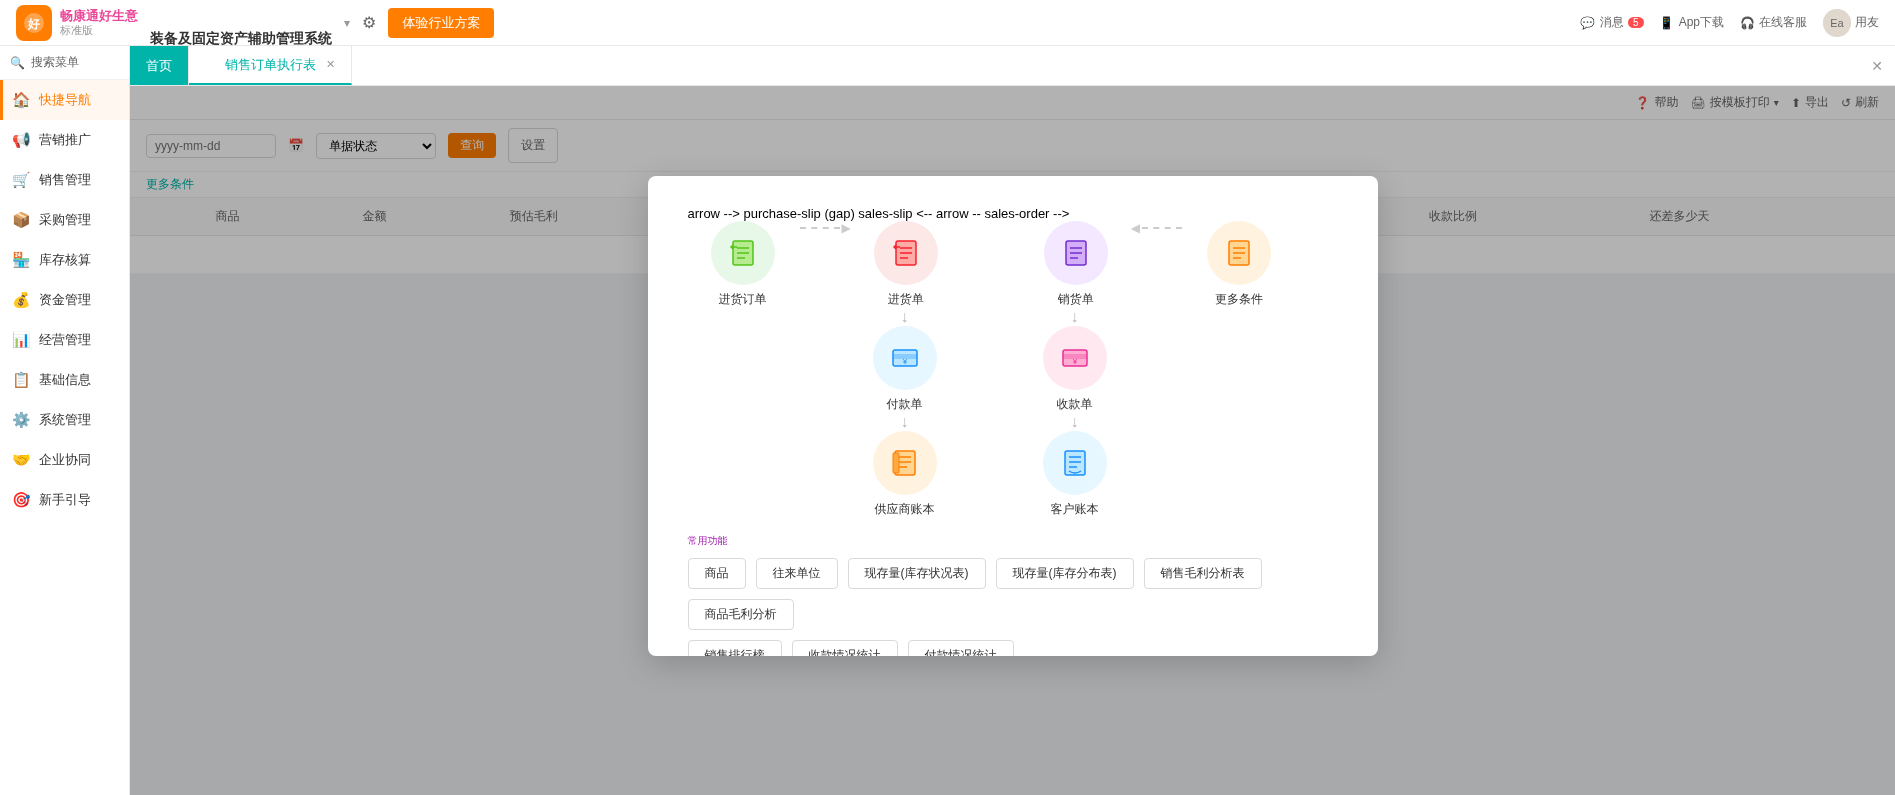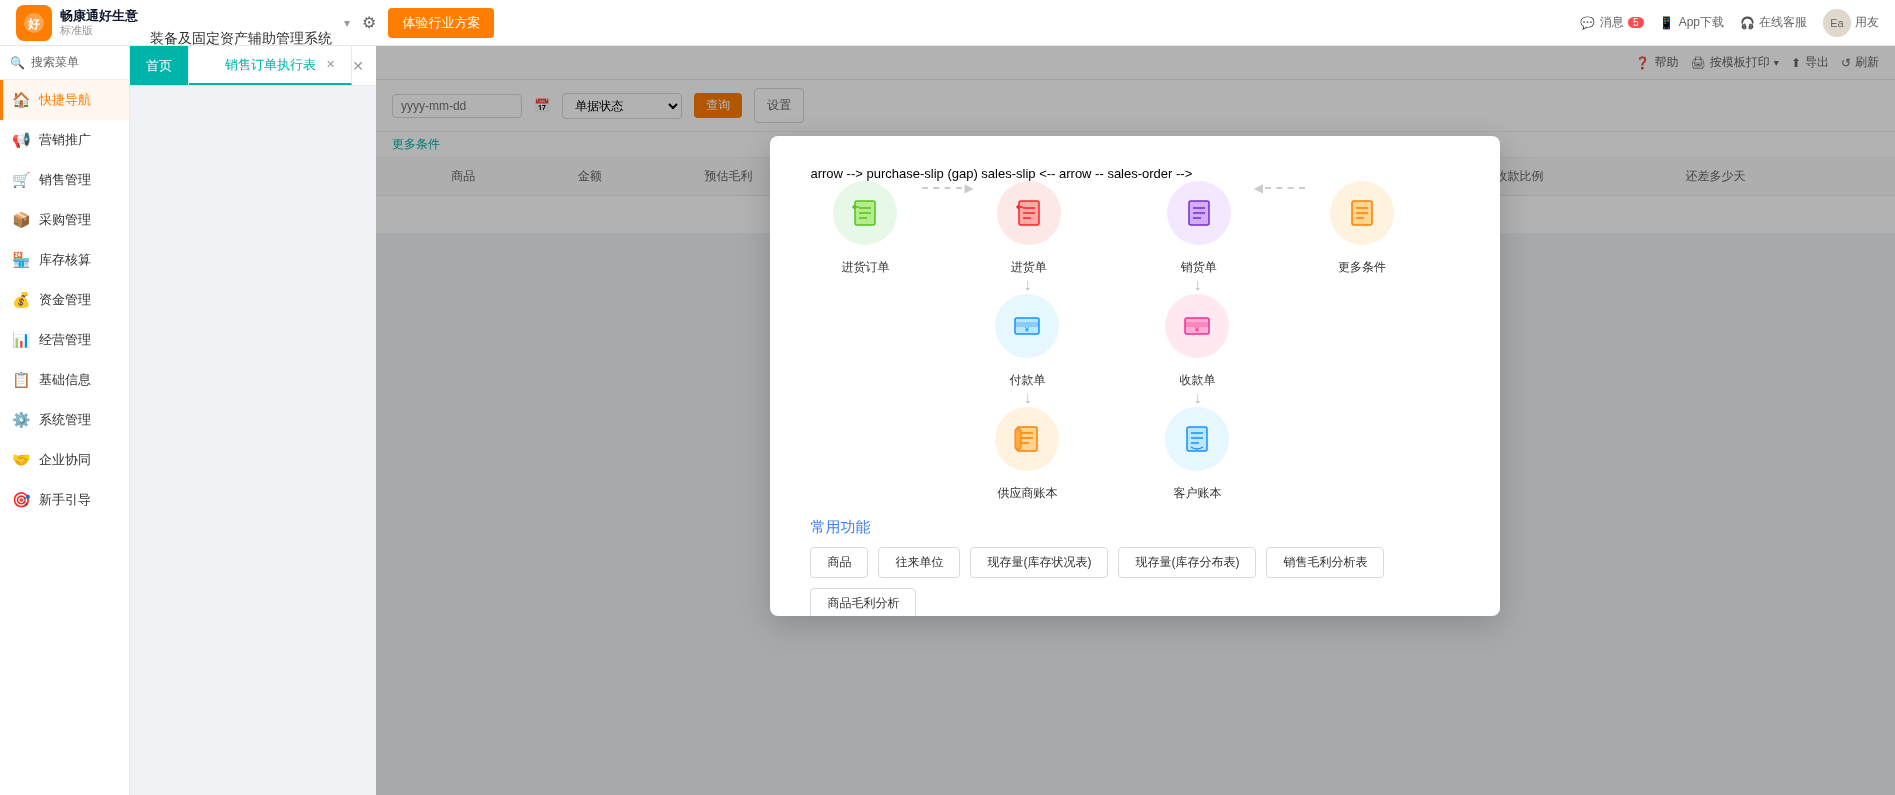--- a/index.html
+++ b/index.html
@@ -13,29 +13,29 @@
     
     .sidebar { width: 130px; background: #fff; border-right: 1px solid #e8e8e8; display: flex; flex-direction: column; flex-shrink: 0; }
     .sidebar-logo-icon { width: 36px; height: 36px; background: #ff7d00; border-radius: 8px; display: flex; align-items: center; justify-content: center; color: #fff; font-size: 18px; font-weight: bold; }
     .sidebar-search { display: flex; align-items: center; gap: 6px; padding: 8px 10px; color: #666; font-size: 12px; cursor: pointer; border-bottom: 1px solid #f0f0f0; }
     .sidebar-nav { flex: 1; overflow-y: auto; }
     .sidebar-item { display: flex; align-items: center; gap: 8px; padding: 11px 10px; cursor: pointer; color: #333; font-size: 13px; border-left: 3px solid transparent; }
     .sidebar-item.active { background: #fff7f0; color: #ff7d00; border-left-color: #ff7d00; }
     .sidebar-item-icon { width: 18px; height: 18px; display: flex; align-items: center; justify-content: center; font-size: 15px; }
 
     
-    .system-title { font-size: 14px; color: #333; font-weight: 400; margin-top: 32px; }
+    .system-title { font-size: 14px; color: #333; font-weight: 700; margin-top: 32px; }
     .top-bar-actions { margin-left: auto; display: flex; align-items: center; gap: 16px; }
     .top-action { display: flex; align-items: center; gap: 4px; font-size: 12px; color: #666; cursor: pointer; }
     .badge { background: #ff4d4f; color: #fff; border-radius: 10px; font-size: 10px; padding: 0 4px; min-width: 16px; text-align: center; }
     .btn-trial { background: #ff7d00; color: #fff; border: none; border-radius: 4px; padding: 6px 14px; cursor: pointer; font-size: 13px; }
     .avatar { width: 28px; height: 28px; border-radius: 50%; background: #ddd; display: flex; align-items: center; justify-content: center; font-size: 12px; color: #666; overflow: hidden; }
 
     
-    .content-area { flex: 1; display: flex; flex-direction: row; overflow: hidden; background: #f0f2f5; }
+    .content-area { flex: 1; display: flex; flex-direction: column; overflow: hidden; background: #f0f2f5; }
 
     
     .tab-bar { display: flex; align-items: center; background: #fff; border-bottom: 1px solid #e8e8e8; height: 40px; padding: 0 0 0 0; flex-shrink: 0; }
     .tab { display: flex; align-items: center; gap: 6px; padding: 0 16px; height: 100%; cursor: pointer; font-size: 13px; color: #666; border-right: 1px solid #e8e8e8; position: relative; }
     .tab.active { background: #fff; color: #00b4aa; border-bottom: 2px solid #00b4aa; padding-left: 36px; }
     .tab-home { background: #00b4aa; color: #fff; }
     .tab-close { font-size: 11px; color: #999; cursor: pointer; margin-left: 4px; }
     .tab-bar-end { margin-left: auto; padding-right: 12px; }
 
     
@@ -58,33 +58,33 @@
     .data-table th { background: #fafafa; padding: 10px 12px; text-align: left; font-size: 12px; color: #666; font-weight: 500; border-bottom: 1px solid #e8e8e8; white-space: nowrap; }
     .data-table td { padding: 10px 12px; font-size: 12px; color: #333; border-bottom: 1px solid #f5f5f5; }
     .empty-tip { text-align: center; padding: 40px; color: #999; font-size: 13px; }
 
     
     .modal-overlay { position: absolute; top: 0; left: 0; right: 0; bottom: 0; background: rgba(0,0,0,0.3); z-index: 100; display: flex; justify-content: center; align-items: flex-start; padding-top: 90px; }
     .modal { background: #fff; border-radius: 8px; width: 730px; max-height: 480px; overflow-y: auto; position: relative; padding: 30px 40px; box-shadow: 0 8px 32px rgba(0,0,0,0.18); }
 
     
     .flow-section { display: flex; flex-direction: column; align-items: flex-start; }
-    .flow-node { display: flex; flex-direction: column; align-items: center; width: 110px; gap: 8px; }
+    .flow-node { display: flex; flex-direction: column; align-items: center; width: 110px; }
     .flow-circle { width: 64px; height: 64px; border-radius: 50%; display: flex; align-items: center; justify-content: center; font-size: 28px; margin-bottom: 6px; }
     .flow-circle.green { background: #e8f8e8; color: #52c41a; }
     .flow-circle.red-light { background: #fde8e8; color: #f5222d; }
     .flow-circle.purple { background: #f3e8ff; color: #722ed1; }
     .flow-circle.orange { background: #fff3e0; color: #ff7d00; }
     .flow-circle.teal { background: #e6f7ff; color: #1890ff; }
     .flow-circle.pink { background: #ffe8f0; color: #eb2f96; }
     .flow-label { font-size: 12px; color: #333; text-align: center; }
 
     
     .common-functions { margin-top: 16px; }
-    .common-title { font-size: 15px; color: #3b82f6; font-weight: 500; margin-bottom: 10px; }
+    .common-title { font-size: 10px; color: #a21caf; font-weight: 500; margin-bottom: 10px; }
     .func-btn-row { display: flex; gap: 10px; margin-bottom: 10px; flex-wrap: wrap; }
     .func-btn { border: 1px solid #d9d9d9; background: #fff; border-radius: 4px; padding: 6px 16px; font-size: 12px; color: #333; cursor: pointer; }
 
     .top-bar-left { display: flex; align-items: center; gap: 8px; }
     .dropdown-arrow { color: #999; font-size: 12px; cursor: pointer; }
     .settings-icon { color: #666; font-size: 16px; cursor: pointer; }
   </style>
 </head>
 <body>
 
@@ -92,21 +92,21 @@
 
   <div class="top-bar">
     <div class="top-bar-left">
       <div class="sidebar-logo-icon">
         <svg width="22" height="22" viewBox="0 0 22 22">
             <circle cx="11" cy="11" r="10" fill="#fff" opacity="0.3"></circle>
             <text x="11" y="16" text-anchor="middle" fill="#fff" font-size="12" font-weight="bold">好</text>
           </svg>
       </div>
       <div style="display:flex;flex-direction:column;line-height:1.2;">
-        <span style="font-size:13px;color:#0f172a;font-weight:600;">畅康通好生意</span>
+        <span style="font-size:13px;color:#ec4899;font-weight:600;">畅康通好生意</span>
         <span style="font-size:11px;color:#999;">标准版</span>
       </div>
     </div>
     <span class="system-title">装备及固定资产辅助管理系统</span>
     <span class="dropdown-arrow">▾</span>
     <span class="settings-icon">⚙</span>
     <button class="btn-trial">体验行业方案</button>
 
     <div class="top-bar-actions">
       <div class="top-action">

